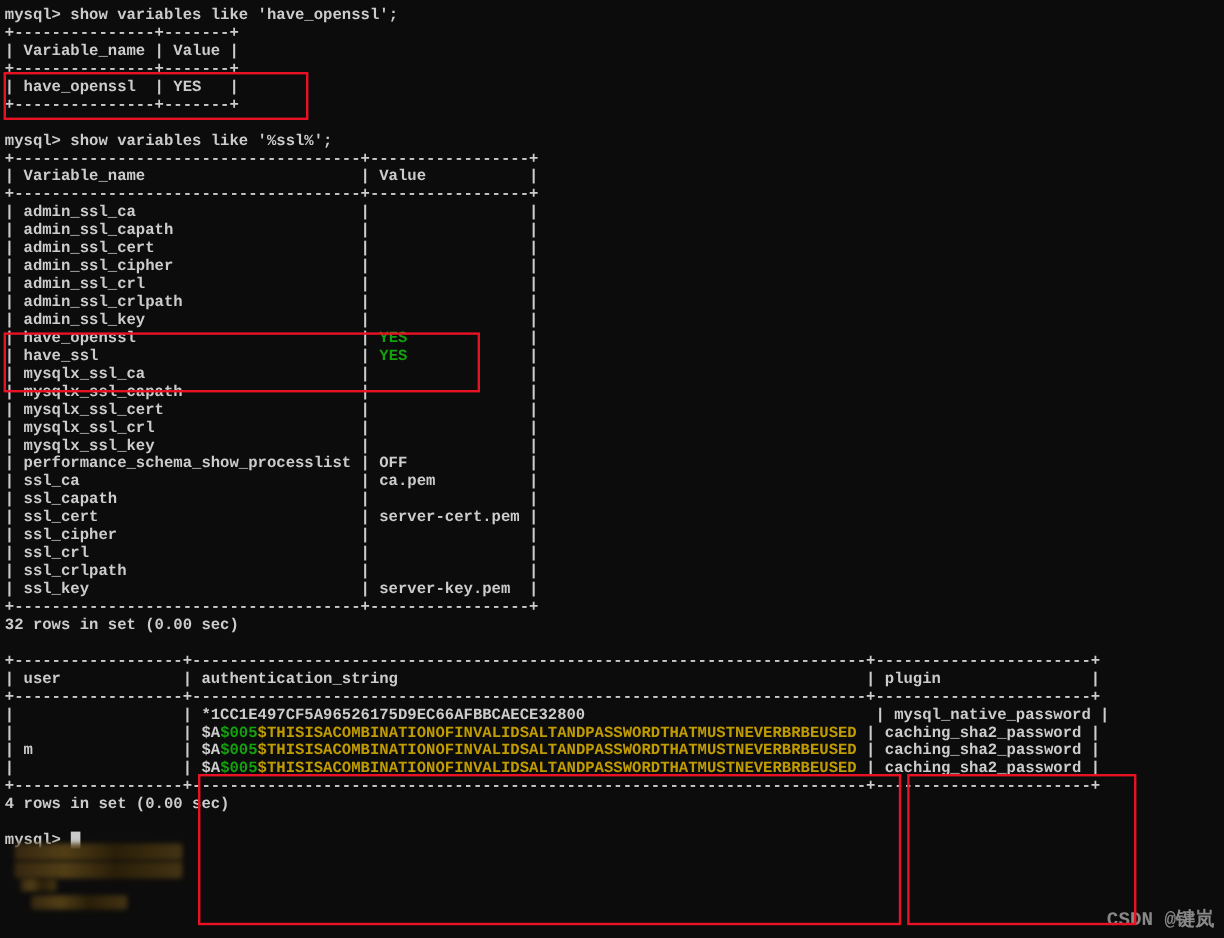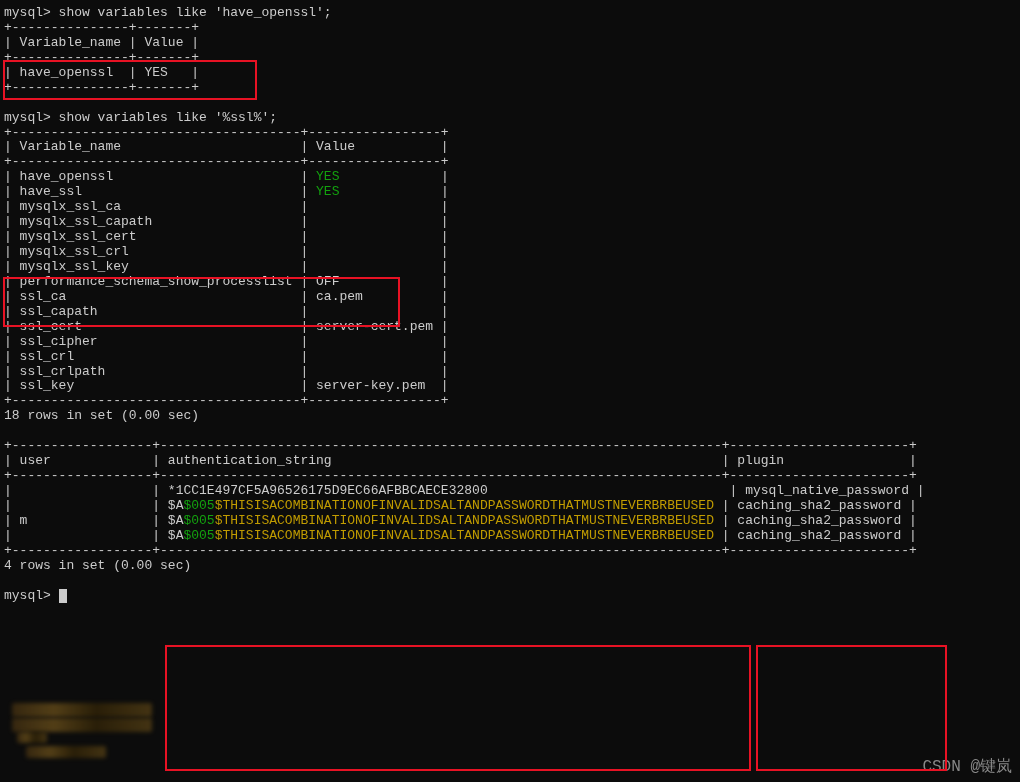--- a/index.html
+++ b/index.html
@@ -1,16 +1,16 @@
 <!DOCTYPE html>
 <html><head>
 <meta charset="utf-8">
 <style>
   html,body{margin:0;padding:0;background:#0c0c0c;color:#cccccc;font-family:Consolas,'Courier New',monospace;font-size:13px;line-height:1.15;}
-  .term{padding:6px 4px;width:1020px;height:782px;box-sizing:border-box;position:relative;}
+  .term{padding:6px 4px;width:1020px;height:782px;box-sizing:border-box;position:relative;font-weight:bold;}
   .line{white-space:pre;}
   .green{color:#13a10e;}
   .yellow{color:#c19c00;}
   .redbox{border:2px solid #e81224;position:absolute;z-index:4;pointer-events:none;}
   .blur{position:absolute;z-index:2;background:linear-gradient(90deg,#3a2a10 0%,#5a4418 30%,#2d2108 60%,#4a3814 100%);filter:blur(2px);opacity:0.9;border-radius:2px;}
   .cursor{display:inline-block;width:8px;height:14px;background:#cccccc;vertical-align:text-bottom;}
   .watermark{position:absolute;bottom:6px;right:8px;color:#888;font-size:16px;}
 </style>
 </head>
 <body>
@@ -22,41 +22,50 @@
   <div class="line">| Variable_name | Value |</div>
   <div class="line">+---------------+-------+</div>
   <div class="line">| have_openssl  | YES   |</div>
   <div class="line">+---------------+-------+</div>
   <div class="line"> </div>
 
   <div class="line"><span>mysql&gt;</span><span> show variables like '%ssl%';</span></div>
   <div class="line">+-------------------------------------+-----------------+</div>
   <div class="line">| Variable_name                       | Value           |</div>
   <div class="line">+-------------------------------------+-----------------+</div>
+  <div id="q2rows">
+      <div class="line">| admin_ssl_ca                        |                 |</div>
+      <div class="line">| admin_ssl_capath                    |                 |</div>
+      <div class="line">| admin_ssl_cert                      |                 |</div>
+      <div class="line">| admin_ssl_cipher                    |                 |</div>
+      <div class="line">| admin_ssl_crl                       |                 |</div>
+      <div class="line">| admin_ssl_crlpath                   |                 |</div>
+      <div class="line">| admin_ssl_key                       |                 |</div>
+    </div>
   <div id="q2hl">
       <div class="line"><span>| have_openssl                        | </span><span class="green">YES</span><span>             |</span></div>
       <div class="line"><span>| have_ssl                            | </span><span class="green">YES</span><span>             |</span></div>
     </div>
   <div id="q2rows2">
       <div class="line">| mysqlx_ssl_ca                       |                 |</div>
       <div class="line">| mysqlx_ssl_capath                   |                 |</div>
       <div class="line">| mysqlx_ssl_cert                     |                 |</div>
       <div class="line">| mysqlx_ssl_crl                      |                 |</div>
       <div class="line">| mysqlx_ssl_key                      |                 |</div>
       <div class="line">| performance_schema_show_processlist | OFF             |</div>
       <div class="line">| ssl_ca                              | ca.pem          |</div>
       <div class="line">| ssl_capath                          |                 |</div>
       <div class="line">| ssl_cert                            | server-cert.pem |</div>
       <div class="line">| ssl_cipher                          |                 |</div>
       <div class="line">| ssl_crl                             |                 |</div>
       <div class="line">| ssl_crlpath                         |                 |</div>
       <div class="line">| ssl_key                             | server-key.pem  |</div>
     </div>
   <div class="line">+-------------------------------------+-----------------+</div>
-  <div class="line">18 rows in set (0.00 sec)</div>
+  <div class="line">32 rows in set (0.00 sec)</div>
   <div class="line"> </div>
 
   <div class="line">+------------------+------------------------------------------------------------------------+-----------------------+</div>
   <div class="line">| user             | authentication_string                                                  | plugin                |</div>
   <div class="line">+------------------+------------------------------------------------------------------------+-----------------------+</div>
   <div id="q3rows">
       <div class="line"><span>|                  | </span><span>*1CC1E497CF5A96526175D9EC66AFBBCAECE32800</span><span>                               </span><span>| mysql_native_password |</span></div>
       <div class="line"><span>|                  | </span><span>$A</span><span class="green">$005</span><span class="yellow">$THISISACOMBINATIONOFINVALIDSALTANDPASSWORDTHATMUSTNEVERBRBEUSED</span><span> </span><span>| caching_sha2_password |</span></div>
       <div class="line"><span>| m                | </span><span>$A</span><span class="green">$005</span><span class="yellow">$THISISACOMBINATIONOFINVALIDSALTANDPASSWORDTHATMUSTNEVERBRBEUSED</span><span> </span><span>| caching_sha2_password |</span></div>
       <div class="line"><span>|                  | </span><span>$A</span><span class="green">$005</span><span class="yellow">$THISISACOMBINATIONOFINVALIDSALTANDPASSWORDTHATMUSTNEVERBRBEUSED</span><span> </span><span>| caching_sha2_password |</span></div>

